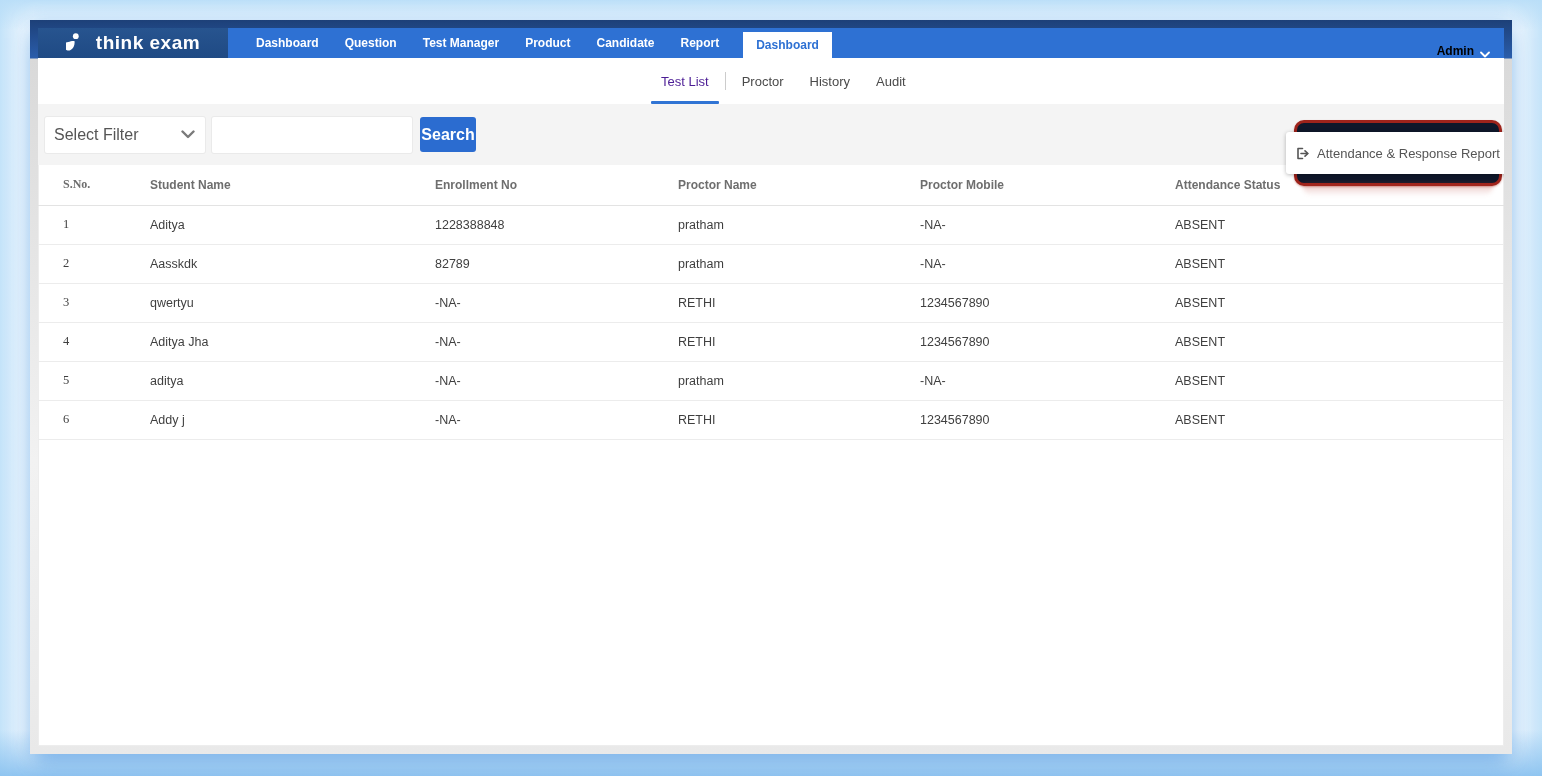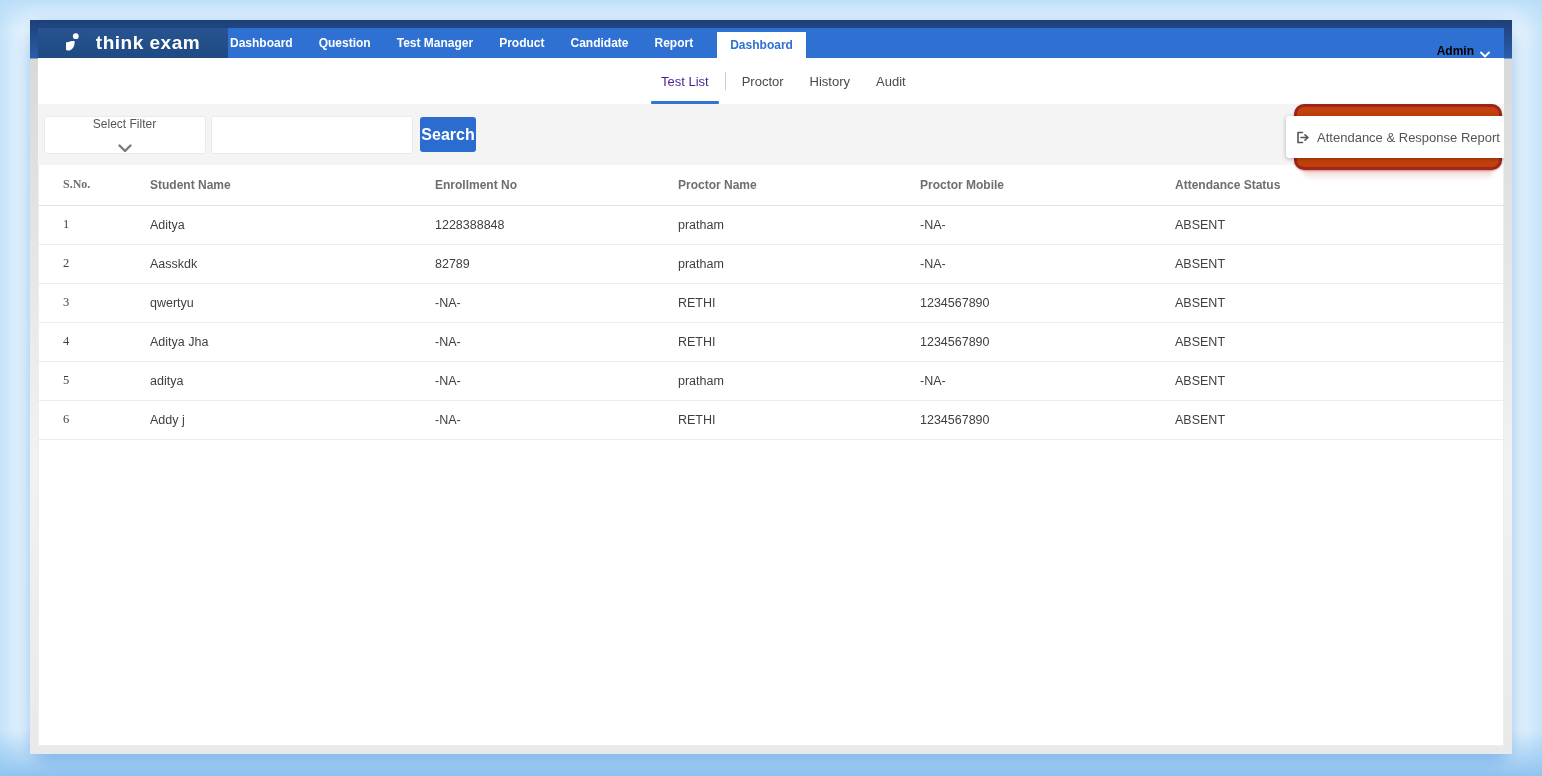--- a/index.html
+++ b/index.html
@@ -18,42 +18,42 @@
     padding:8px;
     background:linear-gradient(to bottom, #1d4078 0px, #2a5dab 38px, #d9d9d9 39px, #f2f2f2 60%, #e9e9e9 100%);
     box-shadow:0 14px 20px -4px rgba(110,170,230,0.75), 0 0 16px rgba(150,200,245,0.55);
   }
   .window { position:relative; width:1466px; height:718px; background:#ffffff; box-shadow:inset 0 0 0 1px rgba(0,0,0,0.07); overflow:hidden; }
 
   
   .navbar { display:flex; align-items:stretch; height:30px; background:#2e71d3; }
   .brand { width:190px; background:linear-gradient(#27548f,#1f4a84); color:#fff; display:flex; align-items:center; justify-content:center; gap:17px; cursor:pointer; }
   .brand-text { font-size:19px; font-weight:bold; letter-spacing:0.5px; }
-  .nav-items { display:flex; align-items:stretch; gap:22px; }
+  .nav-items { display:flex; align-items:stretch; gap:22px; margin-left:26px; }
   .nav-item { display:flex; align-items:center; color:#fff; font-size:12px; font-weight:bold; padding:0 2px; cursor:pointer; }
   .nav-item.active { background:#fff; color:#2e71d3; align-self:flex-end; height:26px; padding:0 13px; }
   .user-menu { margin-left:auto; display:flex; align-items:flex-end; gap:6px; color:#000000; font-size:12px; font-weight:bold; padding-right:14px; cursor:pointer; }
 
   
   .subnav { display:flex; align-items:stretch; height:46px; background:#fff; padding-left:610px; }
   .subtab { position:relative; display:flex; align-items:center; padding:0 13px; font-size:13px; color:#4a4a4a; cursor:pointer; }
   .subtab.active { color:#4c1d95; }
   .subtab.active::after { content:''; position:absolute; left:3px; right:3px; bottom:0; height:3px; background:#3074d4; border-radius:1px; }
   .subtab-divider { width:1px; height:18px; background:#cccccc; align-self:center; margin:0 3px; }
 
   
   .filter-band { position:relative; display:flex; align-items:center; height:61px; background:#f4f4f4; padding-left:7px; }
-  .filter-select { width:160px; height:36px; background:#fff; border-radius:2px; display:flex; align-items:center; justify-content:space-between; padding:0 10px 0 9px; font-size:12px; color:#555; cursor:pointer; box-shadow:0 0 0 1px rgba(0,0,0,0.04);flex-direction:column; }
+  .filter-select { width:160px; height:36px; background:#fff; border-radius:2px; display:flex; align-items:center; justify-content:space-between; padding:0 10px 0 9px; font-size:16px; color:#555; cursor:pointer; box-shadow:0 0 0 1px rgba(0,0,0,0.04); }
   .search-input { width:200px; height:36px; margin-left:7px; border:none; background:#fff; border-radius:2px; padding:0 8px; font-size:12px; color:#333; outline:none; box-shadow:0 0 0 1px rgba(0,0,0,0.04); }
   .search-btn { width:56px; height:35px; margin-left:8px; border:none; border-radius:3px; background:#2b6cd0; color:#fff; font-size:16px; font-weight:bold; cursor:pointer; font-family:"Liberation Sans", sans-serif; }
 
   
   .annotation-box {
-    position:absolute; top:76px; right:2px; width:208px; height:66px;
-    background:#c2410c; border:3px solid #9e231b; border-radius:10px;
+    position:absolute; top:92px; right:2px; width:208px; height:66px;
+    background:#0f172a; border:3px solid #9e231b; border-radius:10px;
     display:flex; align-items:center; justify-content:center; z-index:5;
     box-shadow:0 1px 2px rgba(160,40,30,0.4);
   }
   .annotation-box::after { content:''; position:absolute; left:6px; right:6px; top:100%; height:13px;
     background:linear-gradient(to bottom, rgba(185,55,45,0.30), rgba(255,255,255,0)); filter:blur(2px); border-radius:0 0 10px 10px; }
   .report-btn { height:42px; background:#fff; border:none; border-radius:3px; padding:0 10px; display:flex; align-items:center; gap:7px;
     font-size:13px; color:#555; cursor:pointer; box-shadow:0 1px 4px rgba(0,0,0,0.28); white-space:nowrap; font-family:"Liberation Sans", sans-serif; }
 
   
   .data-table { width:100%; border-collapse:collapse; table-layout:fixed; }

